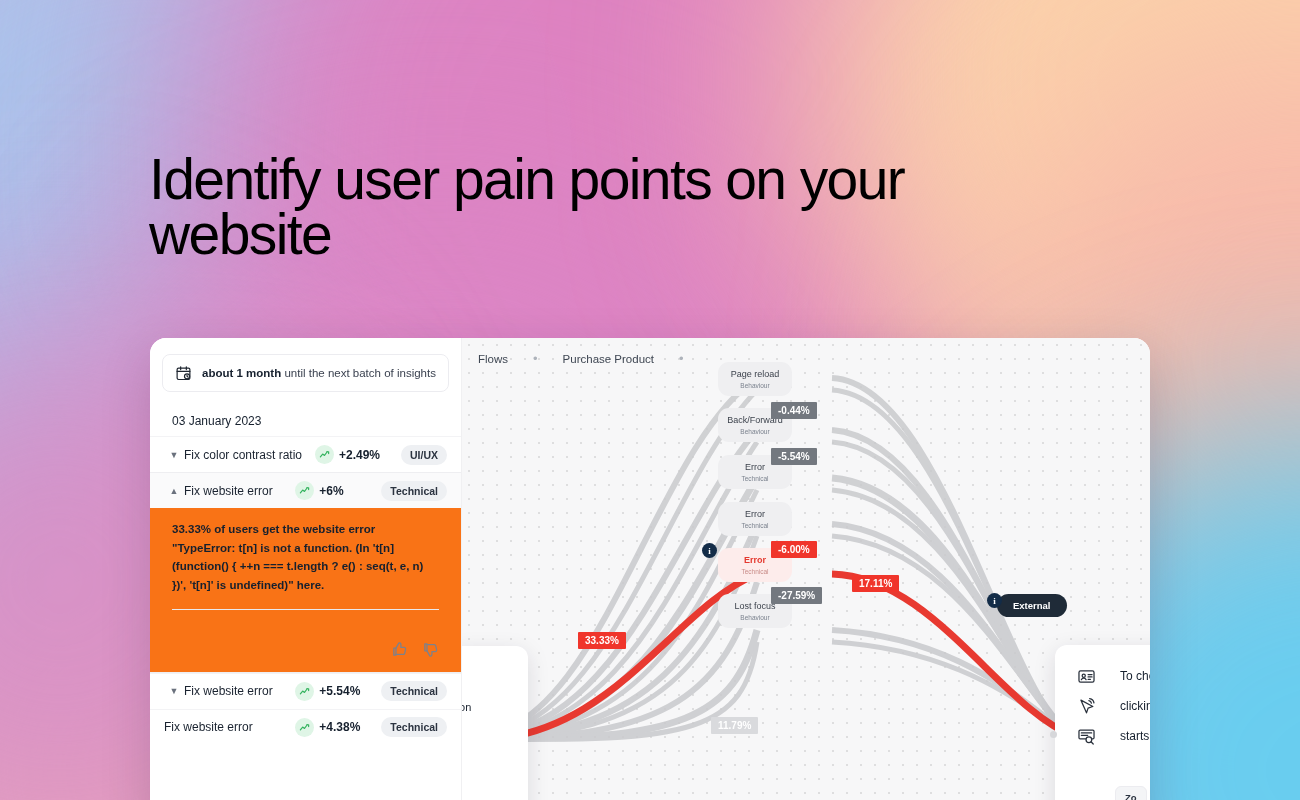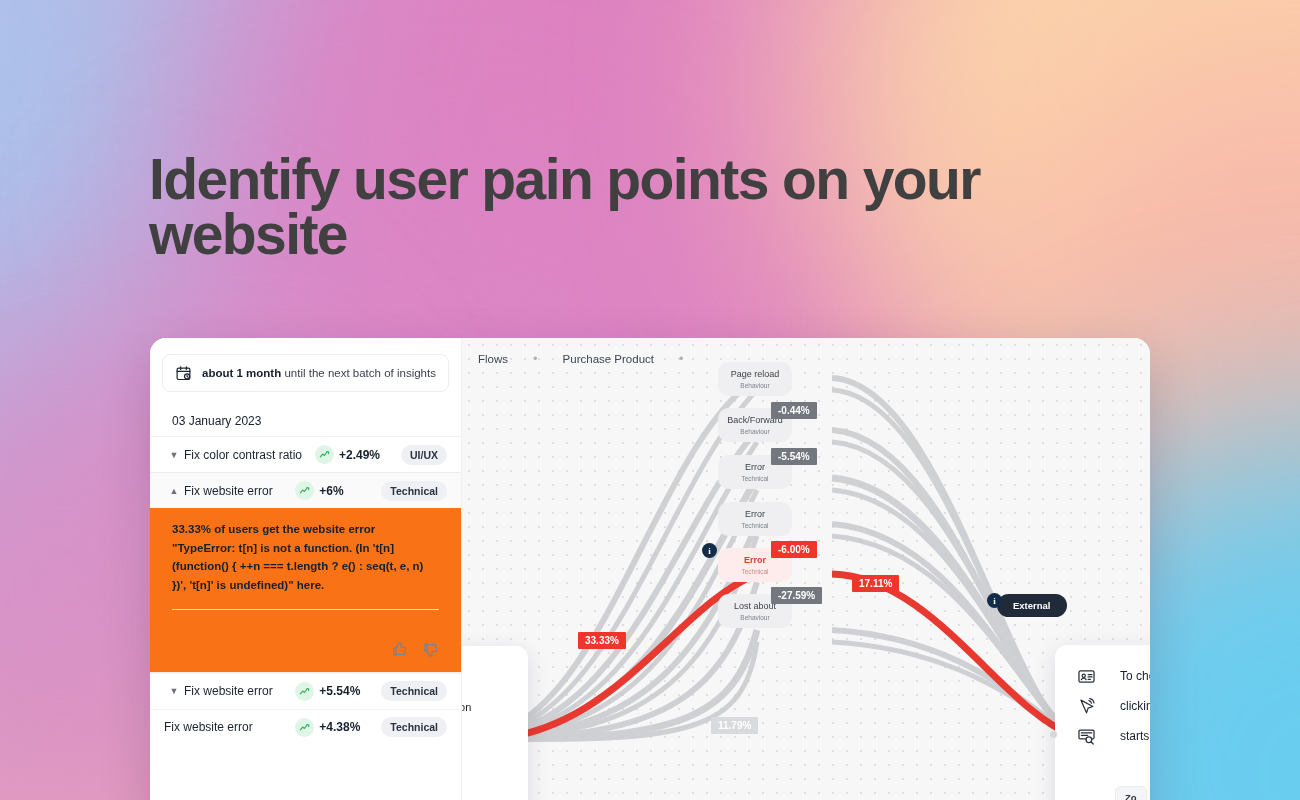--- a/index.html
+++ b/index.html
@@ -27,23 +27,23 @@
   .g-rose    { left: -160px; top: 460px;   width: 700px;  height: 620px;  background: #f0a7b5; opacity: .8; }
   .g-lilac   { left: -220px; top: 300px;   width: 560px;  height: 560px;  background: #d48cc9; opacity: .75; }
 
   
   #headline {
     position: absolute;
     left: 149px; top: 152px;
     width: 900px;
     font-size: 57px;
     line-height: 0.97;
-    font-weight: 700;
+    font-weight: 400;
     letter-spacing: -1.6px;
-    color: #404040;
+    color: #000000;
   }
 
   
   #app {
     position: absolute;
     left: 150px; top: 338px;
     width: 1000px; height: 490px;
     background: #ffffff;
     border-radius: 16px;
     box-shadow: 0 18px 50px rgba(40,20,60,.18);
@@ -476,21 +476,21 @@
     </div>
 
     <div class="node alert" style="left:256px; top:210px;">
       <div class="n-title">Error</div>
       <div class="n-sub">Technical</div>
     </div>
     <div class="badge red" style="left:309px; top:203px;">-6.00%</div>
     <div class="info-dot" style="left:240px; top:205px;">i</div>
 
     <div class="node" style="left:256px; top:256px;">
-      <div class="n-title">Lost about</div>
+      <div class="n-title">Lost focus</div>
       <div class="n-sub">Behaviour</div>
     </div>
     <div class="badge" style="left:309px; top:249px;">-27.59%</div>
 
     <div class="badge red" style="left:116px; top:294px;">33.33%</div>
     <div class="badge red" style="left:390px; top:237px;">17.11%</div>
     <div class="badge light" style="left:249px; top:379px;">11.79%</div>
 
     <div class="info-dot" style="left:525px; top:255px;">i</div>
     <div id="external-node" style="left:535px; top:256px;">External</div>

